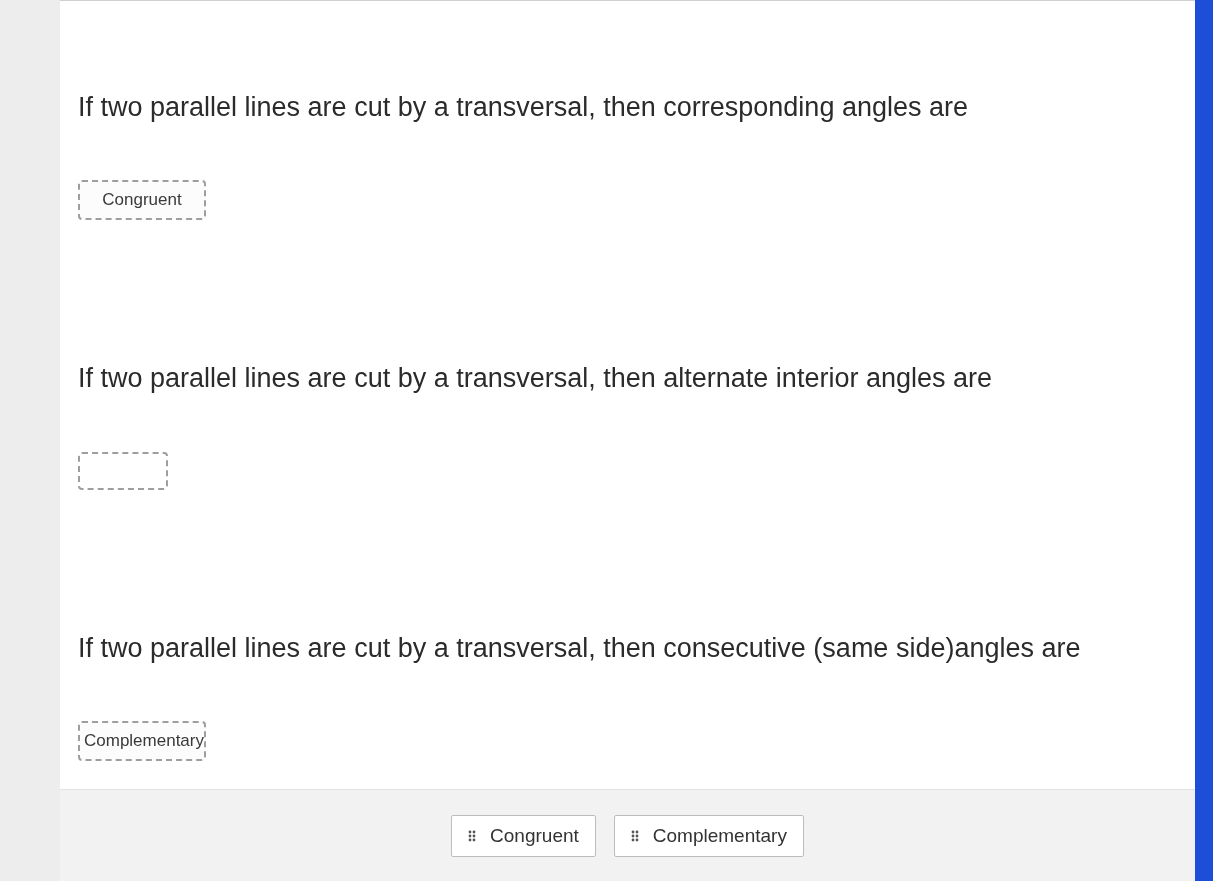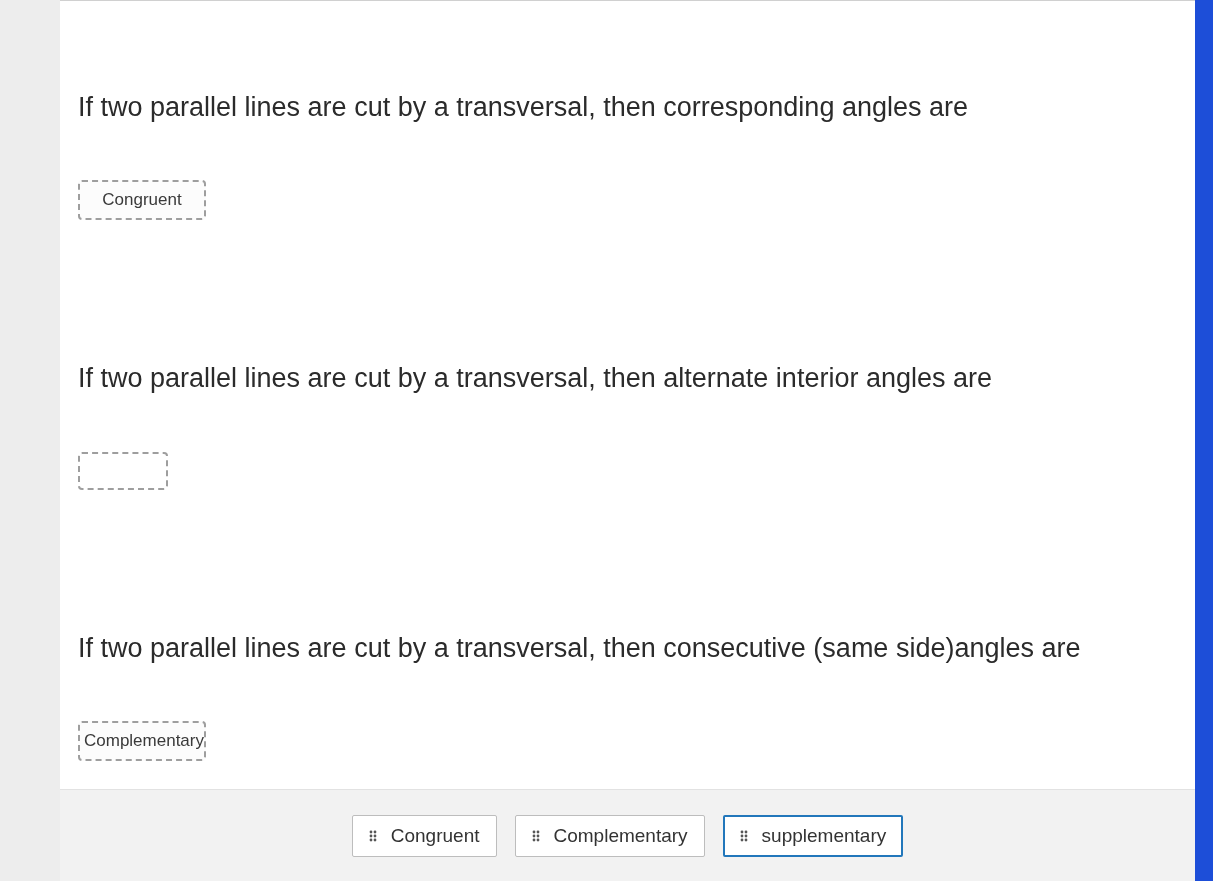--- a/index.html
+++ b/index.html
@@ -165,28 +165,15 @@
             <circle cx="6" cy="2" r="1.4" fill="#555"></circle>
           <circle cx="2" cy="6" r="1.4" fill="#555"></circle>
             <circle cx="6" cy="6" r="1.4" fill="#555"></circle>
           <circle cx="2" cy="10" r="1.4" fill="#555"></circle>
             <circle cx="6" cy="10" r="1.4" fill="#555"></circle>
         </svg>
       </span>
       <span>Complementary</span>
     </div>
 
-    <div class="chip selected">
-      <span class="grip">
-        <svg width="12" height="12" viewBox="0 0 12 12">
-          <circle cx="2" cy="2" r="1.4" fill="#555"></circle>
-            <circle cx="6" cy="2" r="1.4" fill="#555"></circle>
-          <circle cx="2" cy="6" r="1.4" fill="#555"></circle>
-            <circle cx="6" cy="6" r="1.4" fill="#555"></circle>
-          <circle cx="2" cy="10" r="1.4" fill="#555"></circle>
-            <circle cx="6" cy="10" r="1.4" fill="#555"></circle>
-        </svg>
-      </span>
-      <span>supplementary</span>
-    </div>
 
   </div>
 </div>
 
 </body></html>

